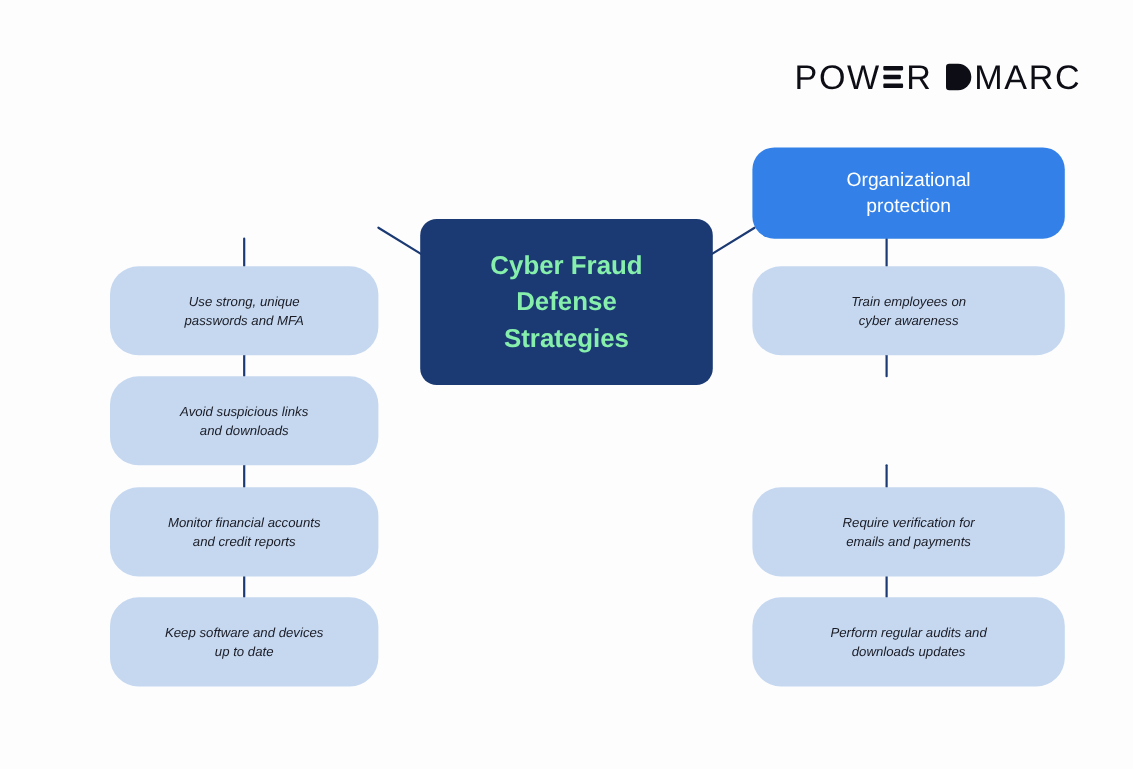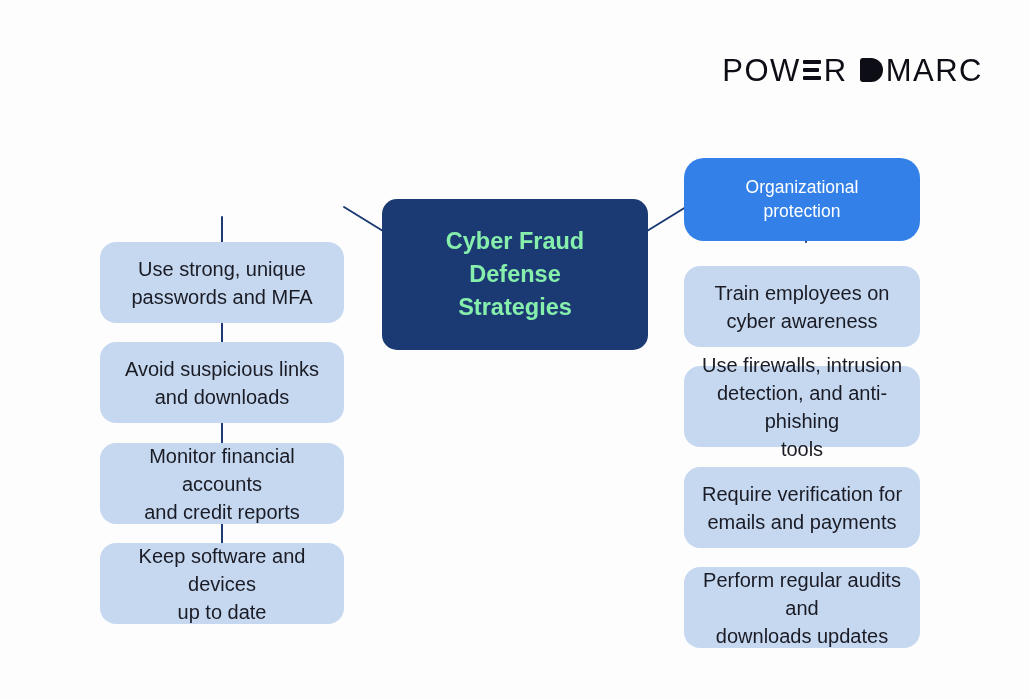--- a/index.html
+++ b/index.html
@@ -47,34 +47,34 @@
     margin-left:12px;margin-right:3px;
   }
 
   
   .node{
     position:absolute;
     display:flex;align-items:center;justify-content:center;
     text-align:center;white-space:pre-line;
   }
   .col-left{left:100px;width:244px;}
-  .col-right{left:684px;width:236px;margin-top:24px;}
+  .col-right{left:684px;width:284px;}
   .row-header{top:134px;height:83px;}
   .row-i0{top:242px;height:81px;}
   .row-i1{top:342px;height:81px;}
   .row-i2{top:443px;height:81px;}
   .row-i3{top:543px;height:81px;}
 
   .header-node{
     background:var(--header-blue);color:#fff;
     border-radius:20px;font-size:17.5px;font-weight:500;line-height:1.35;
   }
   .item-node{
     background:var(--item-light-blue);color:var(--item-text);
-    border-radius:16px;font-size:20px;line-height:1.4;padding:6px 12px;
+    border-radius:26px;font-size:12px;line-height:1.4;padding:6px 12px;font-style:italic;
   }
   .central-node{
     left:382px;top:199px;width:266px;height:151px;
     background:var(--central-navy);color:#86efac;
     border-radius:15px;font-size:23.5px;font-weight:bold;line-height:1.4;
   }
 </style>
 </head>
 <body>
 
@@ -118,21 +118,18 @@
 and downloads</div>
   <div class="node item-node col-left row-i3">Keep software and devices
 up to date</div>
   <div class="node item-node col-left row-i2">Monitor financial accounts
 and credit reports</div>
 
   <div class="node header-node col-right row-header">Organizational
 protection</div>
   <div class="node item-node col-right row-i0">Train employees on
 cyber awareness</div>
-  <div class="node item-node col-right row-i1">Use firewalls, intrusion
-detection, and anti-phishing
-tools</div>
   <div class="node item-node col-right row-i2">Require verification for
 emails and payments</div>
   <div class="node item-node col-right row-i3">Perform regular audits and
 downloads updates</div>
 
 </div>
 
 </body></html>

